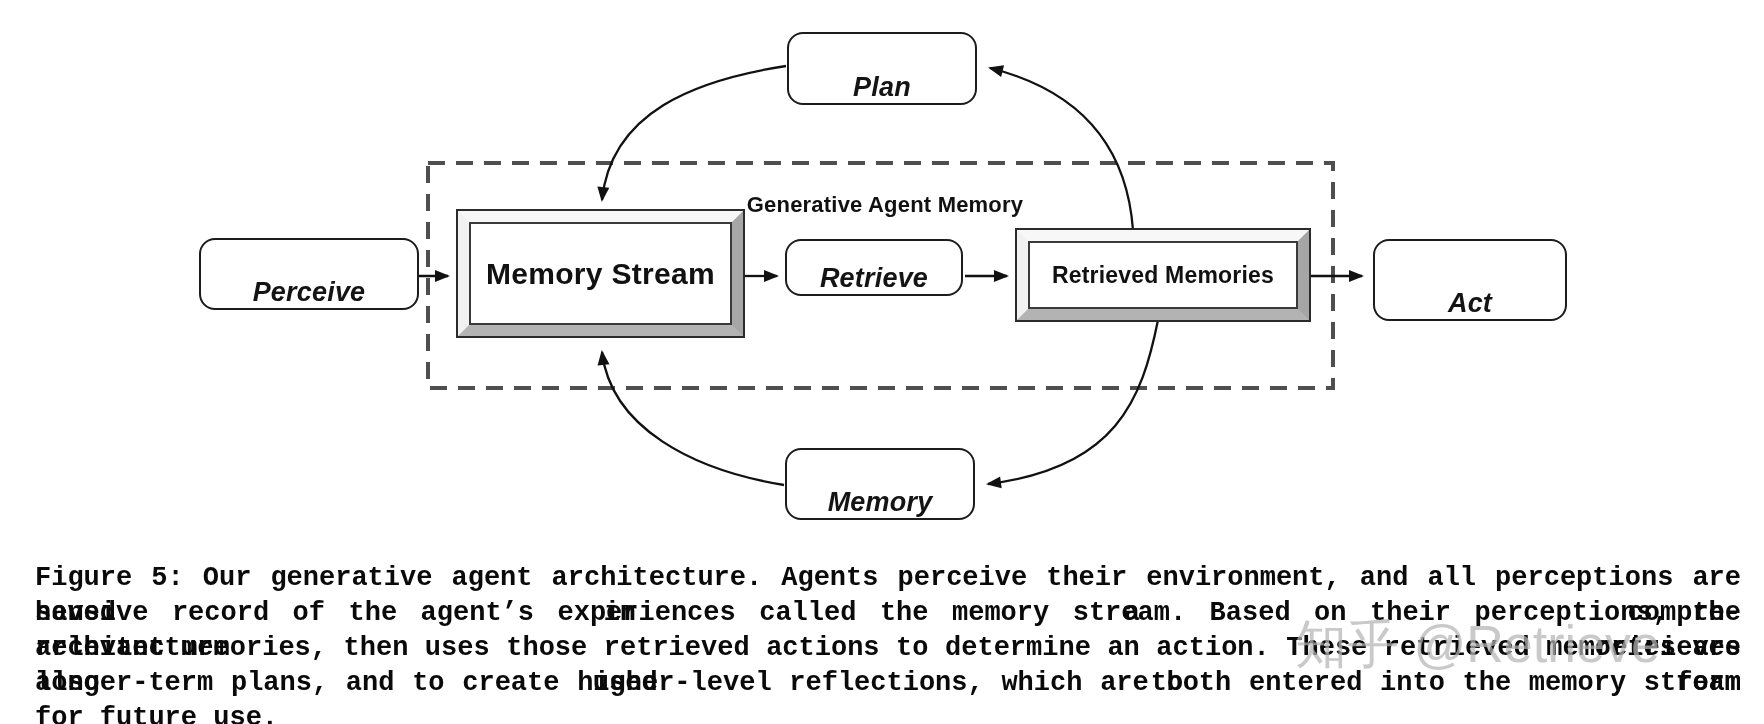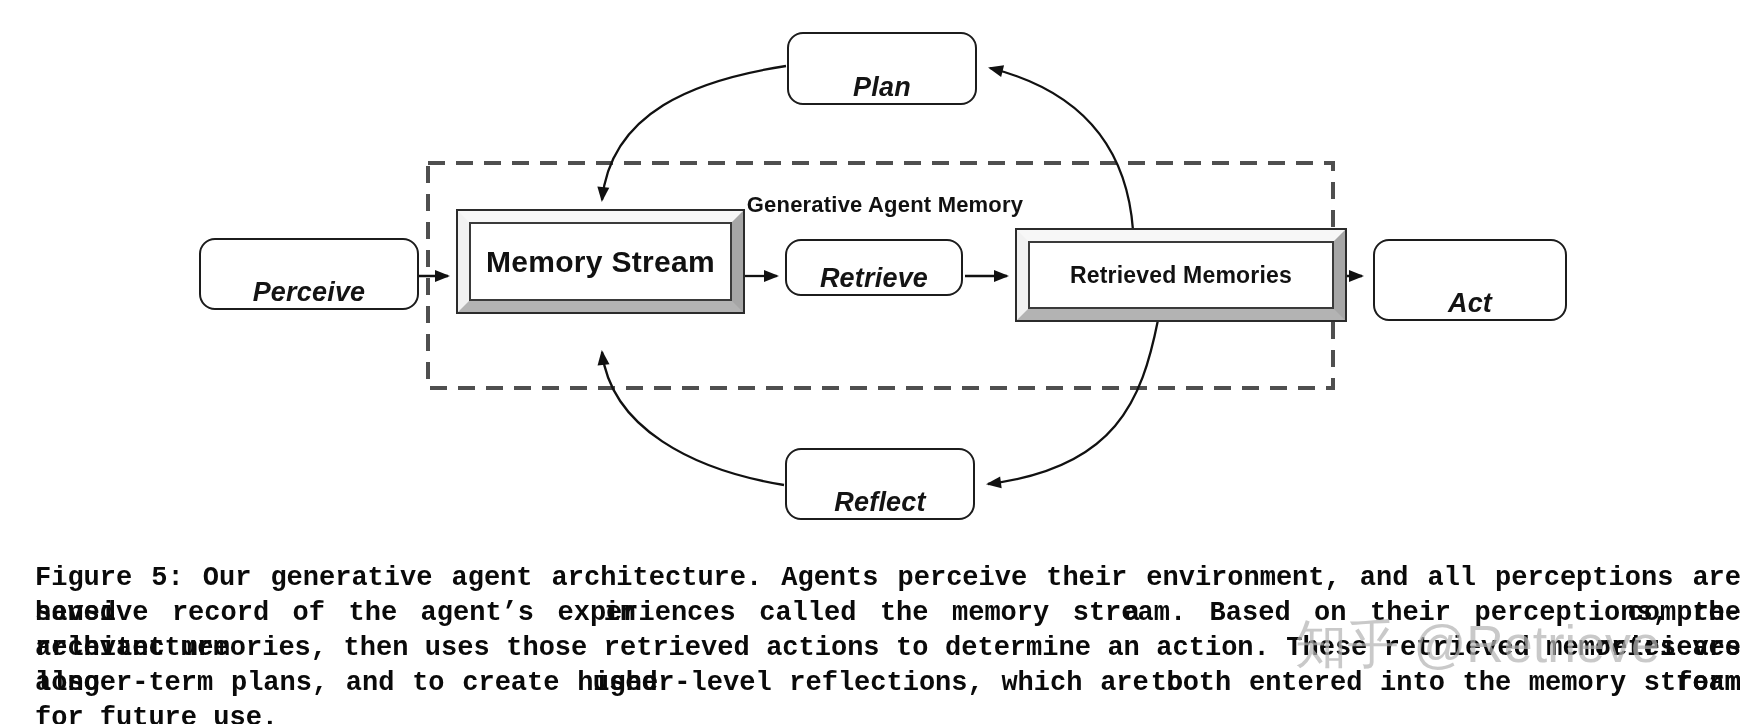--- a/index.html
+++ b/index.html
@@ -35,22 +35,22 @@
     position: absolute; z-index: 2;
     background: #ffffff;
     border: 11px solid;
     border-color: #f7f7f7 #a6a6a6 #b3b3b3 #f1f1f1;
     outline: 2px solid #2b2b2b;
     box-shadow: inset 0 0 0 2px #3a3a3a;
     display: flex; align-items: center; justify-content: center;
     font-weight: bold; color: #111111;
     box-sizing: border-box;
   }
-  #frame-memory-stream { left: 458px; top: 211px; width: 285px; height: 101px; font-size: 30px; letter-spacing: 0.3px; }
-  #frame-retrieved-memories { left: 1017px; top: 230px; width: 328px; height: 90px; font-size: 23px; letter-spacing: 0.2px; }
+  #frame-memory-stream { left: 458px; top: 211px; width: 285px; height: 125px; font-size: 30px; letter-spacing: 0.3px; }
+  #frame-retrieved-memories { left: 1017px; top: 230px; width: 292px; height: 90px; font-size: 23px; letter-spacing: 0.2px; }
 
   .region-label {
     position: absolute; z-index: 2;
     left: 640px; top: 181px; width: 490px;
     text-align: center;
     font-weight: bold; font-size: 22px; color: #111111;
     letter-spacing: 0.2px;
     margin-top: 11px;
   }
 
@@ -120,21 +120,21 @@
 
   <div class="frame" id="frame-retrieved-memories">
     <span>Retrieved Memories</span>
   </div>
 
   <div class="node" id="node-act">
     <span>Act</span>
   </div>
 
   <div class="node" id="node-reflect">
-    <span>Reflect</span>
+    <span>Memory</span>
   </div>
 
   <div class="caption">
     <div class="cap-line">Figure 5: Our generative agent architecture. Agents perceive their environment, and all perceptions are saved in a compre-</div>
     <div class="cap-line">hensive record of the agent’s experiences called the memory stream. Based on their perceptions, the architecture retrieves</div>
     <div class="cap-line">relevant memories, then uses those retrieved actions to determine an action. These retrieved memories are also used to form</div>
     <div class="cap-line last">longer-term plans, and to create higher-level reflections, which are both entered into the memory stream for future use.</div>
   </div>
 
   <div class="watermark">知乎 @Retrieve</div>

